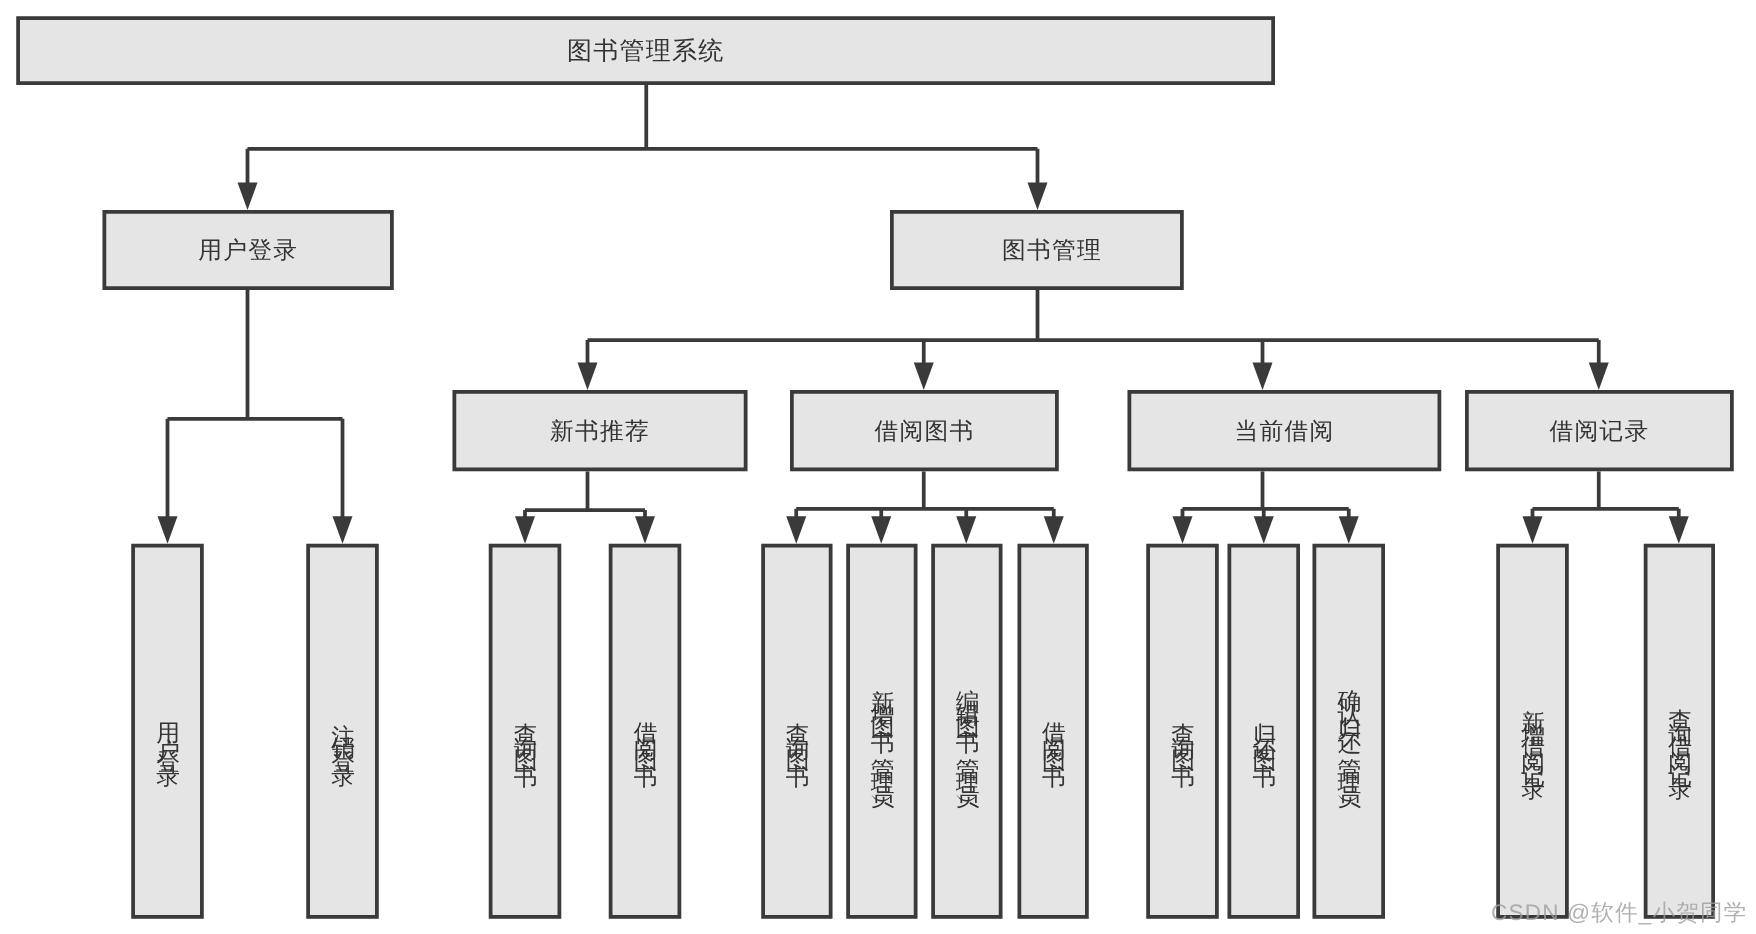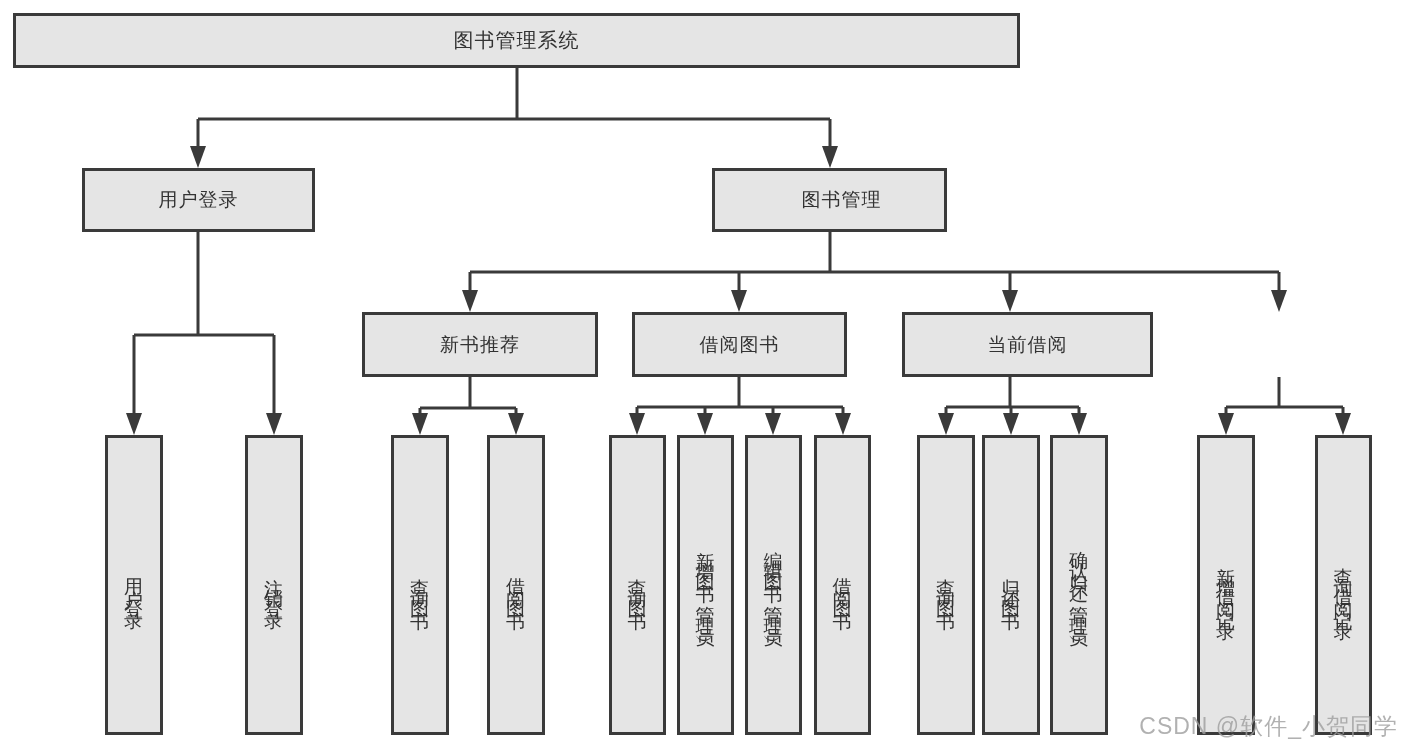--- a/index.html
+++ b/index.html
@@ -35,21 +35,21 @@
     writing-mode: vertical-rl;
     letter-spacing: 11px;
     font-size: 19px;
     line-height: 1;
     white-space: normal;
   }
   .watermark {
     position: absolute;
     right: 7px;
     bottom: 5px;
-    font-size: 23px;
+    font-size: 18px;
     color: #9e9e9e;
     opacity: 0.8;
     letter-spacing: 1px;
     z-index: 5;
   }
 </style>
 </head>
 <body>
 
 <div class="canvas">
@@ -98,20 +98,21 @@
   </svg>
 
   <div class="box root" style="left:13px; top:13px; width:1007px; height:55px;">图书管理系统</div>
 
   <div class="box" style="left:82px; top:168px; width:233px; height:64px;">用户登录</div>
   <div class="box" style="left:712px; top:168px; width:235px; height:64px;padding-left:24px;">图书管理</div>
 
   <div class="box" style="left:362px; top:312px; width:236px; height:65px;">新书推荐</div>
   <div class="box" style="left:632px; top:312px; width:215px; height:65px;">借阅图书</div>
   <div class="box" style="left:902px; top:312px; width:251px; height:65px;">当前借阅</div>
+  <div class="box" style="left:1172px; top:312px; width:215px; height:65px;">借阅记录</div>
 
   <div class="box vbox" style="left:105px; top:435px; width:58px; height:300px;">用户登录</div>
   <div class="box vbox" style="left:245px; top:435px; width:58px; height:300px;">注销登录</div>
 
   <div class="box vbox" style="left:391px; top:435px; width:58px; height:300px;">查询图书</div>
   <div class="box vbox" style="left:487px; top:435px; width:58px; height:300px;">借阅图书</div>
 
   <div class="box vbox" style="left:609px; top:435px; width:57px; height:300px;">查询图书</div>
   <div class="box vbox" style="left:677px; top:435px; width:57px; height:300px;">新增图书（管理员）</div>
   <div class="box vbox" style="left:745px; top:435px; width:57px; height:300px;">编辑图书（管理员）</div>

